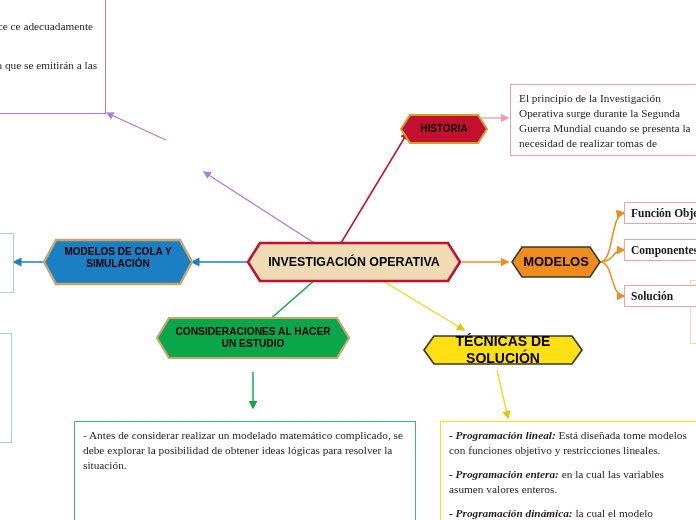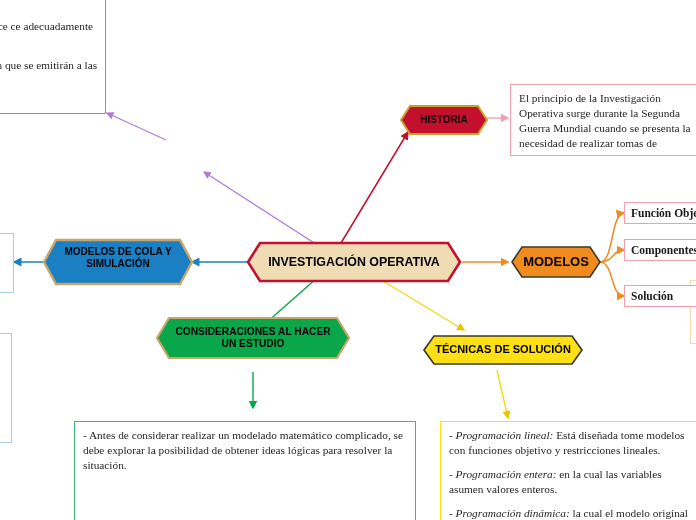--- a/index.html
+++ b/index.html
@@ -63,21 +63,21 @@
     font-weight: bold;
     font-size: 11.5px;
     color: #1a1a1a;
     display: flex;
     align-items: center;
     padding-left: 6px;
     white-space: nowrap;
     overflow: hidden;
     z-index: 6;
   }
-  .emph { font-weight: normal; font-style: italic; }
+  .emph { font-weight: bold; font-style: italic; }
 </style>
 </head>
 <body>
 
 <div id="canvas">
 
   <svg id="wires" viewBox="0 0 696 520">
     <defs>
       <marker id="ah-crim" markerWidth="6" markerHeight="6" refX="5" refY="3" orient="auto">
         <path d="M0,0 L6,3 L0,6 z" fill="#c2102e"></path>
@@ -166,21 +166,21 @@
   <div class="lbl-box" style="left:624px; top:202px; width:88px; height:22px;">
     <span>Función Objetivo</span>
   </div>
   <div class="lbl-box" style="left:624px; top:239px; width:80px; height:22px;">
     <span>Componentes:</span>
   </div>
   <div class="lbl-box" style="left:624px; top:285px; width:78px; height:22px;">
     <span>Solución</span>
   </div>
 
-  <div class="hexwrap" style="left:400px; top:105px; width:88px; height:30px;">
+  <div class="hexwrap" style="left:400px; top:114px; width:88px; height:30px;">
     <svg width="88" height="30" viewBox="0 0 88 30">
       <polygon points="10,1 78,1 87,15 78,29 10,29 1,15" fill="#c2102e" stroke="#c9a227" stroke-width="2"></polygon>
     </svg>
     <div class="hexlabel" style="font-size:10px; padding:0 10px;">HISTORIA</div>
   </div>
 
 
   <div class="hexwrap" style="left:42px; top:238px; width:152px; height:40px;">
     <svg width="152" height="48" viewBox="0 0 152 48">
       <polygon points="14,2 138,2 150,24 138,46 14,46 2,24" fill="#1b7fc4" stroke="#c9a46b" stroke-width="2.4"></polygon>
@@ -206,16 +206,16 @@
     <svg width="196" height="44" viewBox="0 0 196 44">
       <polygon points="14,2 182,2 194,22 182,42 14,42 2,22" fill="#0aa64a" stroke="#c9a46b" stroke-width="2.2"></polygon>
     </svg>
     <div class="hexlabel" style="font-size:10.2px; padding:0 14px;">CONSIDERACIONES AL HACER UN ESTUDIO</div>
   </div>
 
   <div class="hexwrap" style="left:422px; top:334px; width:162px; height:32px;">
     <svg width="162" height="32" viewBox="0 0 162 32">
       <polygon points="12,2 150,2 160,16 150,30 12,30 2,16" fill="#ffe014" stroke="#3a3a2a" stroke-width="1.7"></polygon>
     </svg>
-    <div class="hexlabel" style="font-size:11px; padding:0 10px;">TÉCNICAS DE SOLUCIÓN</div>
+    <div class="hexlabel" style="font-size:14px; padding:0 10px;">TÉCNICAS DE SOLUCIÓN</div>
   </div>
 
 </div>
 
 </body></html>

